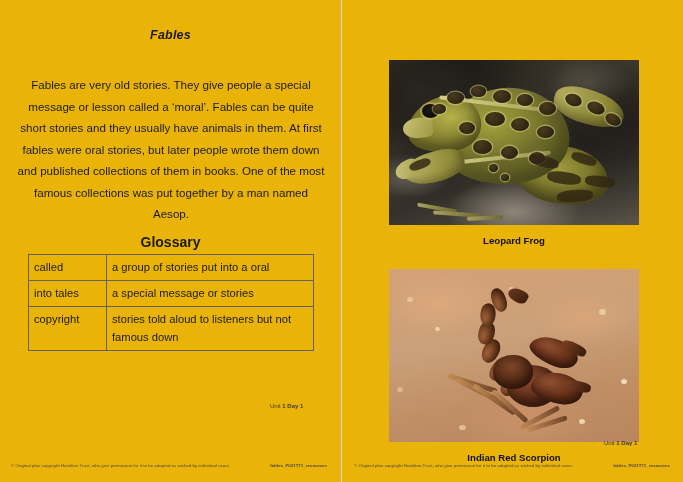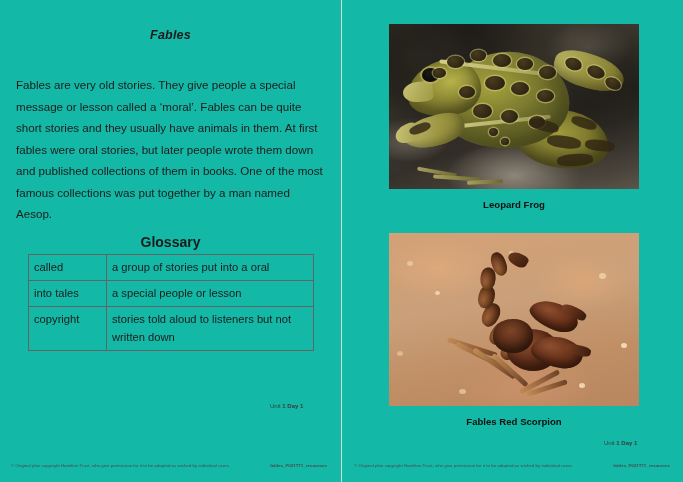--- a/index.html
+++ b/index.html
@@ -16,21 +16,21 @@
   }
   .spread {
     position: relative;
     width: 683px;
     height: 482px;
     display: flex;
   }
   .page {
     position: relative;
     height: 482px;
-    background: #14b8a6;
+    background: #eab308;
     box-sizing: border-box;
   }
   .page-left {
     width: 341px;
   }
   .page-right {
     width: 342px;
     border-left: 1px solid #d8d8d8;
   }
 
@@ -44,20 +44,21 @@
     font-weight: bold;
     font-style: italic;
     font-size: 12.5px;
     letter-spacing: 0.2px;
   }
   .body-copy {
     position: absolute;
     top: 74px;
     left: 16px;
     width: 310px;
+    text-align: center;
     font-size: 11.6px;
     line-height: 21.5px;
     color: #1c1c1c;
   }
   .glossary-title {
     position: absolute;
     top: 234px;
     left: 0;
     width: 341px;
     text-align: center;
@@ -115,20 +116,21 @@
     padding-left: 40px;
     font-weight: bold;
   }
   .page-right .footer-left {
     padding-left: 12px;
   }
 
   
   .photo-block {
     position: absolute;
+    margin-top: 36px;
   }
   .photo-frame {
     position: relative;
     overflow: hidden;
     background: #2a2418;
   }
   .photo-caption {
     width: 100%;
     text-align: center;
     font-weight: bold;
@@ -362,25 +364,25 @@
     <div class="glossary-title">Glossary</div>
 
     <table class="glossary-table">
       <tbody>
         <tr>
           <td class="term">called</td>
           <td>a group of stories put into a oral</td>
         </tr>
         <tr>
           <td class="term">into tales</td>
-          <td>a special people or lesson</td>
+          <td>a special message or stories</td>
         </tr>
         <tr>
           <td class="term">copyright</td>
-          <td>stories told aloud to listeners but not written down</td>
+          <td>stories told aloud to listeners but not famous down</td>
         </tr>
       </tbody>
     </table>
 
     <div class="unit-marker unit-left"><span>Unit </span><span class="u-bold">1 Day 1</span></div>
 
     <div class="page-footer">
       <span class="footer-left">© Original plan copyright Hamilton Trust, who give permission for it to be adapted as wished by individual users.</span>
       <span class="footer-right">fables_F021T71_resources</span>
     </div>
@@ -465,21 +467,21 @@
         <div class="scorp-stinger"></div>
 
         <div class="scorp-body"></div>
         <div class="scorp-cephal"></div>
 
         <div class="scorp-claw claw-upper"></div>
         <div class="claw-pincer" style="left:172px; top:74px; transform:rotate(28deg);"></div>
         <div class="scorp-claw claw-lower"></div>
         <div class="claw-pincer" style="left:176px; top:112px; transform:rotate(14deg);"></div>
       </div>
-      <div class="photo-caption">Fables Red Scorpion</div>
+      <div class="photo-caption">Indian Red Scorpion</div>
     </div>
 
     <div class="unit-marker" style="top:440px; left:262px;"><span>Unit </span><span class="u-bold">1 Day 1</span></div>
 
     <div class="page-footer">
       <span class="footer-left">© Original plan copyright Hamilton Trust, who give permission for it to be adapted as wished by individual users.</span>
       <span class="footer-right">fables_F021T71_resources</span>
     </div>
   </div>
 

